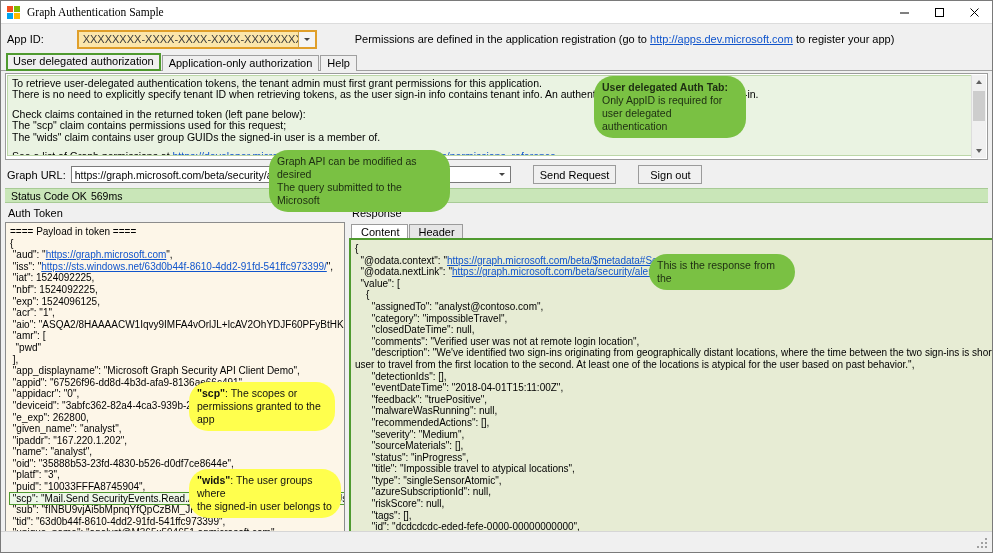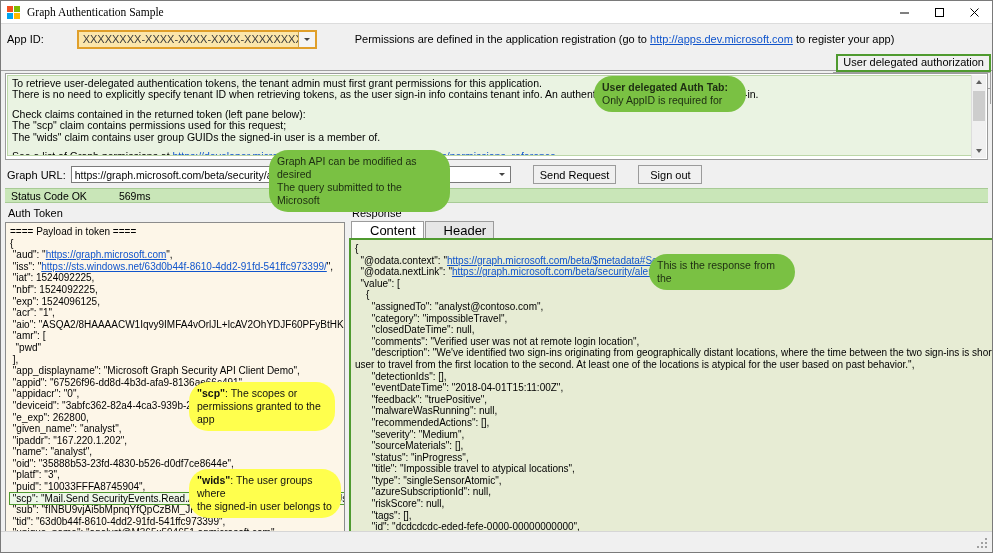--- a/index.html
+++ b/index.html
@@ -70,21 +70,20 @@
     border-top:3px solid #444;
   }
   .perm-note{margin-left:10px;font-size:11px;white-space:nowrap;}
   .perm-note a{color:#1155cc;text-decoration:underline;}
   
   .tabstrip{
     display:flex;align-items:flex-end;
     padding-left:5px;height:17px;
     border-bottom:1px solid #a0a0a0;
     background:#f0f0f0;
-    flex-direction:column;
   }
   .tab{
     font-size:11px;padding:1px 6px 2px 6px;
     border:1px solid #a0a0a0;border-bottom:none;
     background:#f0f0f0;margin-right:1px;
     position:relative;top:1px;
   }
   .tab.active{
     background:#f0f0f0;
     border:2px solid #4f9a2f;
@@ -138,40 +137,40 @@
   .btn{
     height:19px;min-width:64px;
     border:1px solid #9b9b9b;background:#f0f0f0;
     font-size:11px;display:flex;align-items:center;justify-content:center;
     margin-left:22px;padding:0 6px;box-sizing:border-box;
   }
   
   .status{
     margin:0 4px;height:13px;
     background:#c9e6b8;border-top:1px solid #a8cb96;border-bottom:1px solid #a8cb96;
-    display:flex;align-items:center;padding-left:6px;font-size:10.5px;gap:32px;
+    display:flex;align-items:center;padding-left:6px;font-size:10.5px;gap:4px;
   }
   
   .panes{display:flex;padding:2px 4px 0 4px;gap:4px;height:354px;box-sizing:border-box;}
   .pane-left{width:340px;display:flex;flex-direction:column;}
   .pane-right{flex:1;display:flex;flex-direction:column;}
   .pane-title{font-size:11px;padding:2px 0 3px 3px;}
   .token-box{
     flex:1;border:1px solid #8c8c8c;background:#fdf6e8;position:relative;overflow:hidden;
   }
   .code{
     font-family:"Liberation Sans", sans-serif;
     font-size:10px;line-height:11.6px;
     padding:3px 4px;white-space:pre;overflow:hidden;
   }
   .code a{color:#1155cc;text-decoration:underline;}
   .hl-scp{outline:1.5px solid #4f9a2f;display:inline-block;background:#eef7e8;}
   .resp-tabs{display:flex;align-items:flex-end;padding-left:2px;height:16px;}
   .rtab{
-    font-size:13px;padding:1px 7px 1px 18px;border:1px solid #9b9b9b;border-bottom:none;
+    font-size:11px;padding:1px 7px 1px 9px;border:1px solid #9b9b9b;border-bottom:none;
     background:#e6e6e6;margin-right:1px;position:relative;top:1px;
   }
   .rtab.active{background:#fff;}
   .resp-box{
     flex:1;border:1px solid #8c8c8c;border-top:1px solid #4f9a2f;
     background:#e7ecd4;position:relative;overflow:hidden;
   }
   .resp-box.greenborder{border:2px solid #4f9a2f;}
   
   .callout{
@@ -374,20 +373,21 @@
       "networkConnections": [],
       "processes": []</div>
 
       </div>
     </div>
   </div>
 
   <div class="callout green" style="left:593px;top:75px;width:152px;">
     <div><b>User delegated Auth Tab:</b></div>
     <div>Only AppID is required for</div>
+    <div>user delegated authentication</div>
   </div>
   <svg class="ptr" style="left:567px;top:86px;" width="30" height="22">
     <polygon points="30,2 30,20 2,11" fill="#7ac143"></polygon>
   </svg>
 
   <div class="callout green" style="left:268px;top:149px;width:181px;">
     <div>Graph API can be modified as desired</div>
     <div>The query submitted to the Microsoft</div>
   </div>
   <svg class="ptr" style="left:248px;top:150px;" width="24" height="16">

